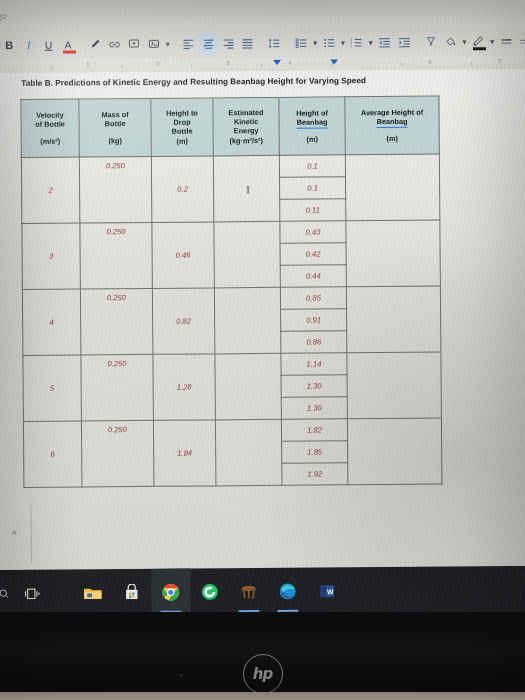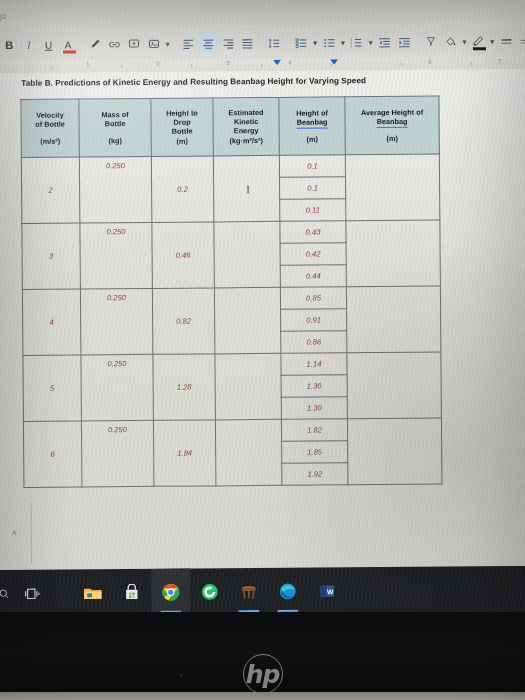--- a/index.html
+++ b/index.html
@@ -166,21 +166,21 @@
     background: linear-gradient(180deg,#0c0d0f 0%,#121315 45%,#0a0b0c 100%);
   }
   .hp-logo {
     position: absolute; left: 50%; top: 42px;
     transform: translateX(-50%);
     width: 40px; height: 40px;
     border: 1.6px solid #9a9a97; border-radius: 50%;
     display: flex; align-items: center; justify-content: center;
     color: #a9a9a6;
     font-family: "DejaVu Sans", sans-serif;
-    font-size: 25px; font-style: italic; font-weight: 600;
+    font-size: 15px; font-style: italic; font-weight: 600;
     letter-spacing: -1px;
     line-height: 1;
     opacity: .85;
   }
   .bezel-dot {
     position: absolute; left: 180px; top: 62px;
     width: 3px; height: 3px; border-radius: 50%; background: #2a2b2d;
   }
   .desk {
     position: absolute; left: 0; top: 692px; width: 525px; height: 8px;

